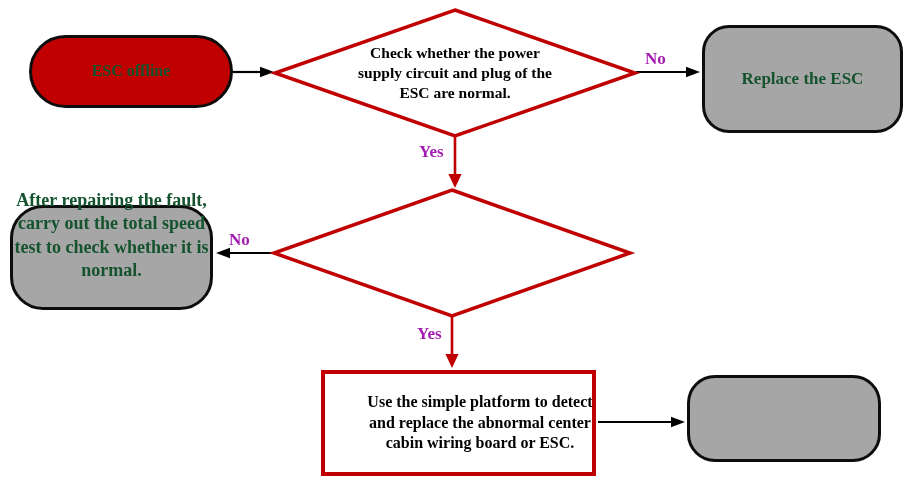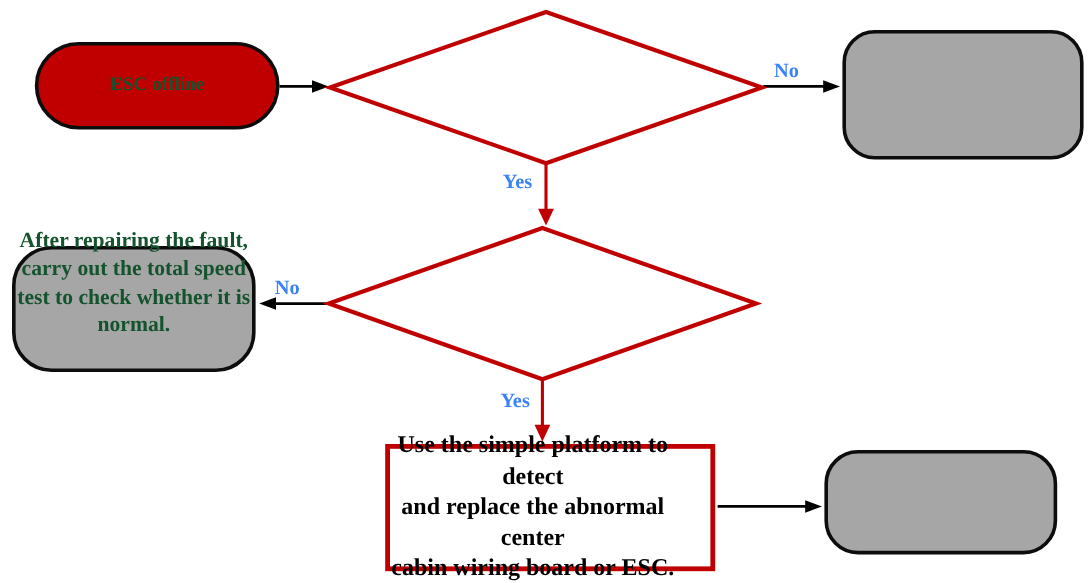--- a/index.html
+++ b/index.html
@@ -45,21 +45,21 @@
     line-height: 1.28;
     pointer-events: none;
   }
   .white-text { color: #14532d; }
   .black-text { color: #000000; }
 
   .edge-label {
     position: absolute;
     font-weight: bold;
     font-size: 17px;
-    color: #3b82f6;
+    color: #a21caf;
     pointer-events: none;
   }
 </style>
 </head>
 <body>
 
 <div class="canvas">
 
   <svg class="layer" viewBox="0 0 909 486">
 
@@ -90,29 +90,33 @@
   <div class="node gray-node" style="left:702px; top:25px; width:201px; height:108px; border-radius:27px;"></div>
 
   <div class="node gray-node" style="left:10px; top:205px; width:203px; height:105px; border-radius:33px;"></div>
 
   <div class="node process-node" style="left:321px; top:370px; width:275px; height:106px;"></div>
 
   <div class="node gray-node" style="left:687px; top:375px; width:194px; height:87px; border-radius:28px;"></div>
 
   <div class="node-label white-text" style="left:29px; top:35px; width:204px; height:73px; font-size:16px;">ESC offline</div>
 
+  <div class="node-label black-text" style="left:325px; top:30px; width:260px; height:86px; font-size:15.5px;">Check whether the power
+supply circuit and plug of the
+ESC are normal.</div>
 
+  <div class="node-label white-text" style="left:702px; top:25px; width:201px; height:108px; font-size:17px;">Replace the ESC</div>
 
 
   <div class="node-label white-text" style="left:5px; top:188px; width:213px; height:95px; font-size:18px;">After repairing the fault,
 carry out the total speed
 test to check whether it is
 normal.</div>
 
-  <div class="node-label black-text" style="left:321px; top:370px; width:246px; height:106px; font-size:20px;">Use the simple platform to detect
+  <div class="node-label black-text" style="left:321px; top:370px; width:246px; height:106px; font-size:16px;padding-left:36px;">Use the simple platform to detect
 and replace the abnormal center
 cabin wiring board or ESC.</div>
 
 
   <div class="edge-label" style="left:645px; top:49px;">No</div>
 
   <div class="edge-label" style="left:419px; top:142px;">Yes</div>
 
   <div class="edge-label" style="left:229px; top:230px;">No</div>
 

